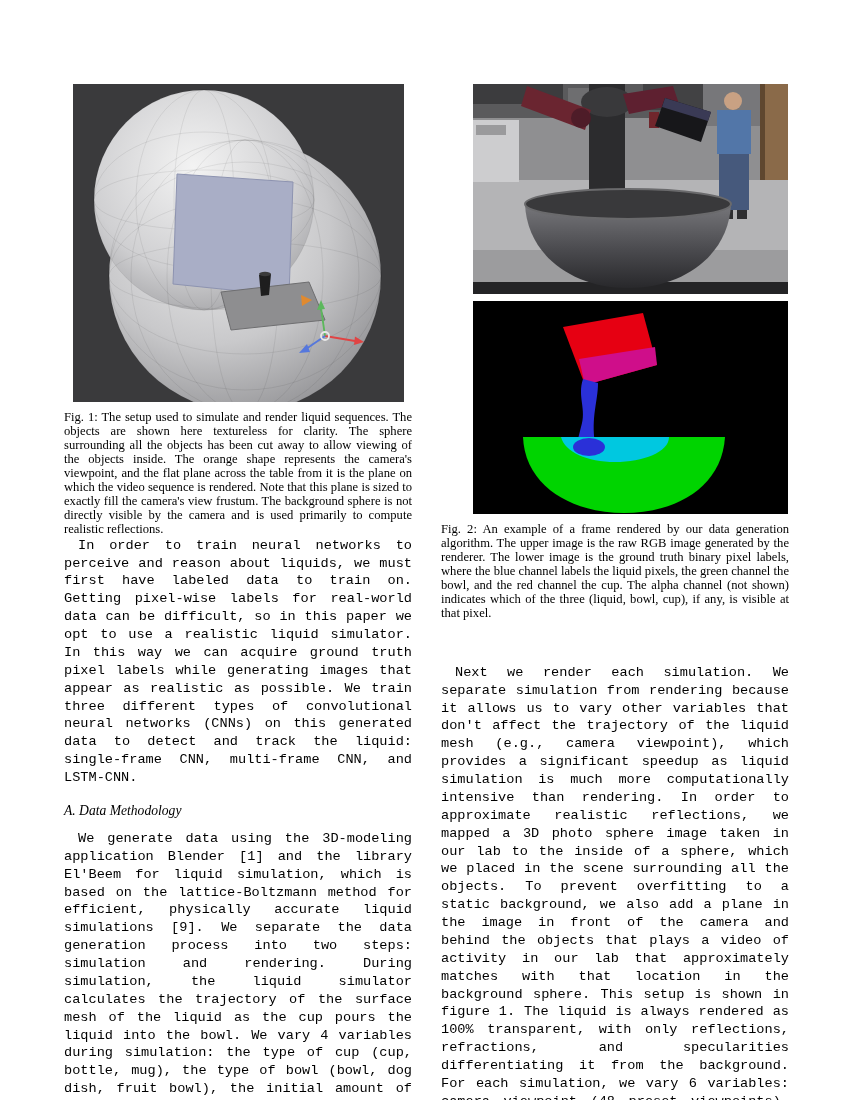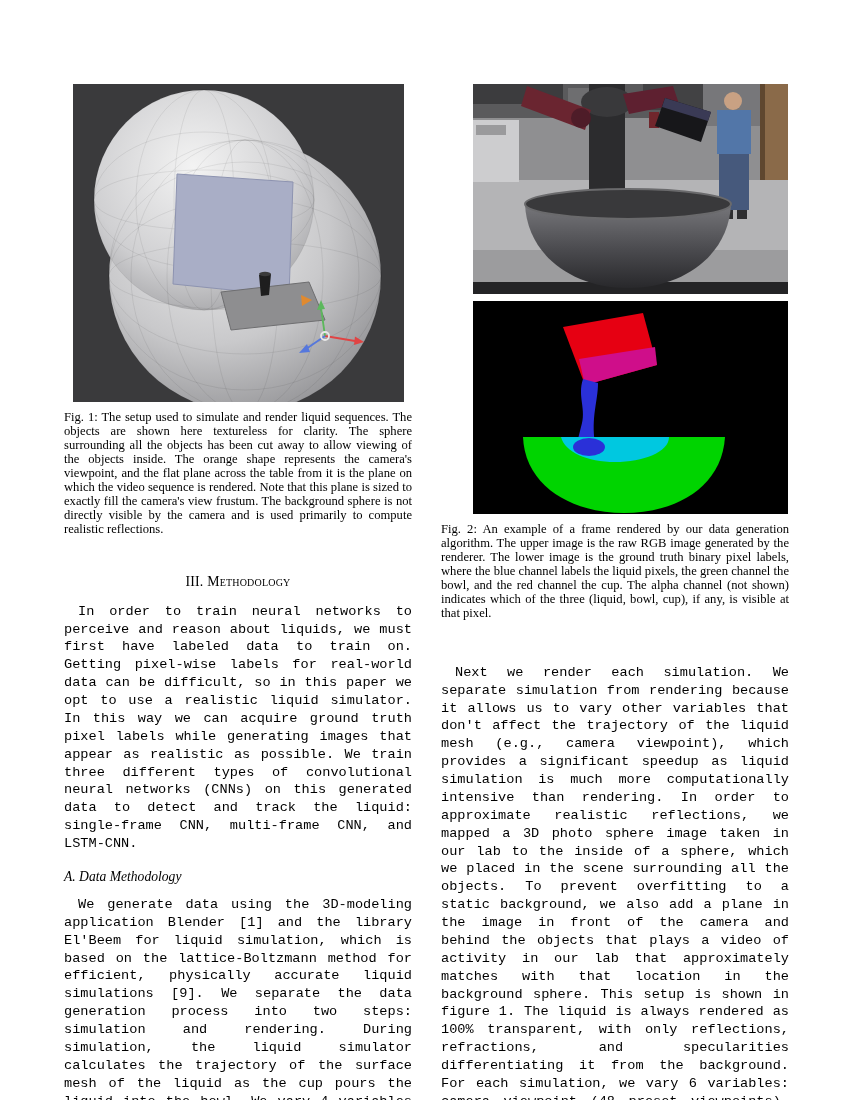--- a/index.html
+++ b/index.html
@@ -71,21 +71,20 @@
           <line x1="252" y1="252" x2="248" y2="224" stroke="#5cb85c"></line>
           <polygon points="244,226 248,216 252,225" fill="#5cb85c" stroke="none"></polygon>
           <line x1="252" y1="252" x2="233" y2="265" stroke="#5577dd"></line>
           <polygon points="234,260 226,269 237,268" fill="#5577dd" stroke="none"></polygon>
           <circle cx="252" cy="252" r="4" stroke="#e8e8e8"></circle>
         </g>
       </svg>
       <figcaption>Fig. 1: The setup used to simulate and render liquid sequences. The objects are shown here textureless for clarity. The sphere surrounding all the objects has been cut away to allow viewing of the objects inside. The orange shape represents the camera's viewpoint, and the flat plane across the table from it is the plane on which the video sequence is rendered. Note that this plane is sized to exactly fill the camera's view frustum. The background sphere is not directly visible by the camera and is used primarily to compute realistic reflections.</figcaption>
     </figure>
 
-    <h2 class="section-heading">III. Methodology</h2>
 
     <p class="body-para indent">In order to train neural networks to perceive and reason about liquids, we must first have labeled data to train on. Getting pixel-wise labels for real-world data can be difficult, so in this paper we opt to use a realistic liquid simulator. In this way we can acquire ground truth pixel labels while generating images that appear as realistic as possible. We train three different types of convolutional neural networks (CNNs) on this generated data to detect and track the liquid: single-frame CNN, multi-frame CNN, and LSTM-CNN.</p>
 
     <h3 class="subsection-heading">A. Data Methodology</h3>
 
     <p class="body-para indent">We generate data using the 3D-modeling application Blender [1] and the library El'Beem for liquid simulation, which is based on the lattice-Boltzmann method for efficient, physically accurate liquid simulations [9]. We separate the data generation process into two steps: simulation and rendering. During simulation, the liquid simulator calculates the trajectory of the surface mesh of the liquid as the cup pours the liquid into the bowl. We vary 4 variables during simulation: the type of cup (cup, bottle, mug), the type of bowl (bowl, dog dish, fruit bowl), the initial amount of liquid (30% full, 60% full, 90% full), and the pouring trajectory (slow, fast, partial), for a total of 81 simulations. Each simulation lasts exactly 15 seconds for a total of 450 frames (30 frames per second).</p>
 
   </div>
 
   <div class="col">

